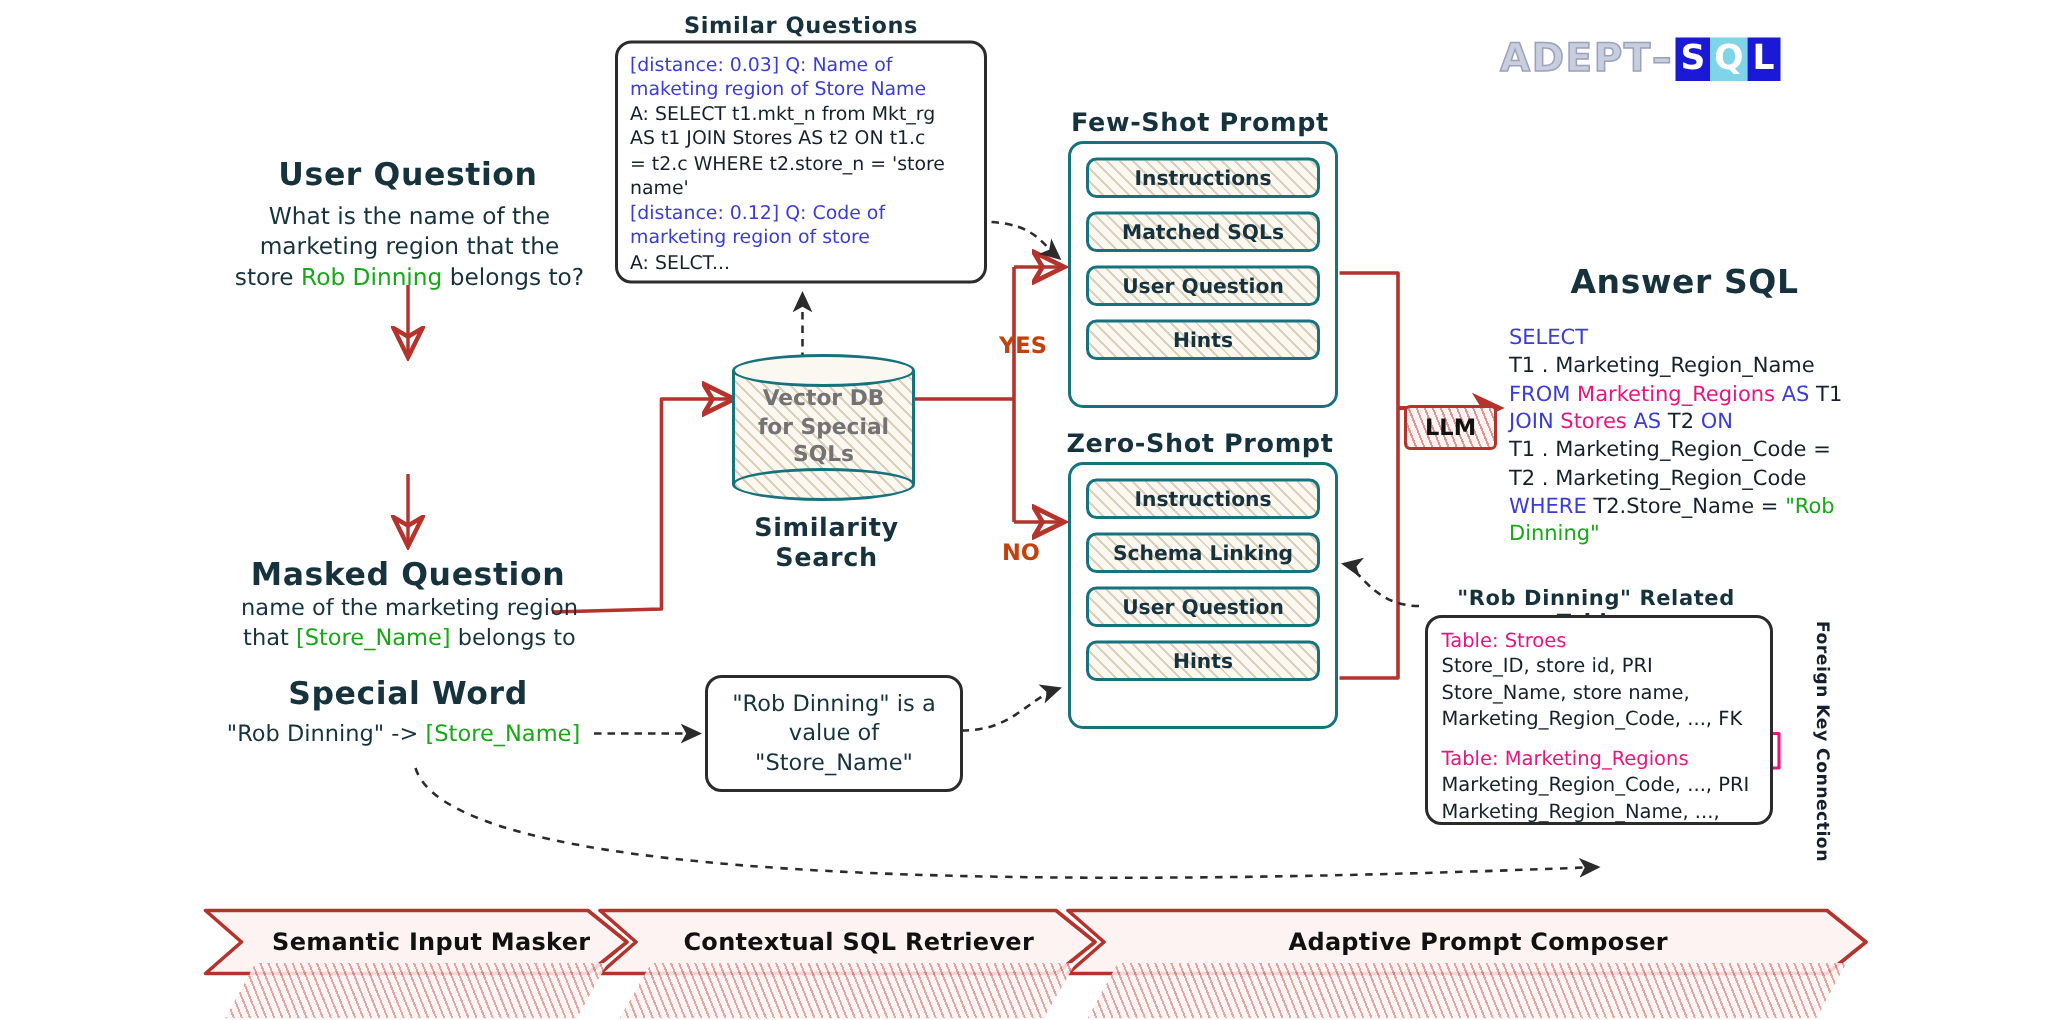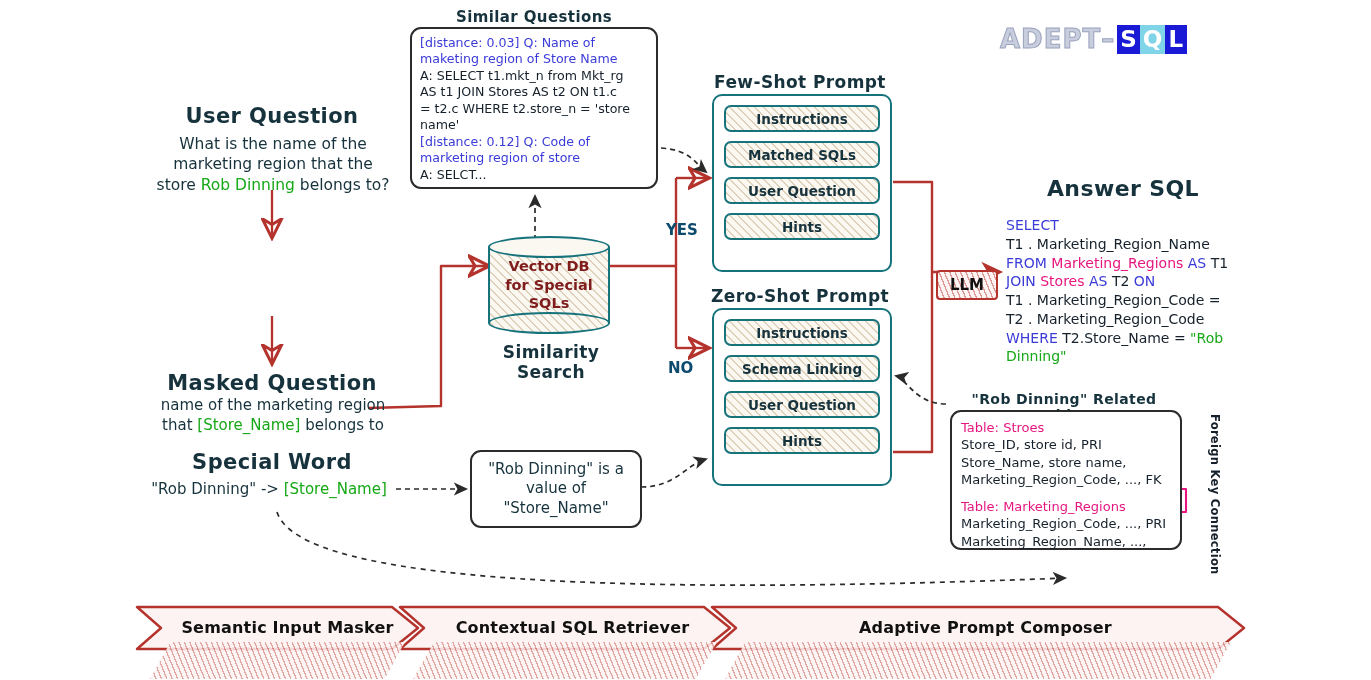--- a/index.html
+++ b/index.html
@@ -98,21 +98,21 @@
     display: flex; align-items: center; justify-content: center;
     font-family: "DejaVu Sans", sans-serif;
     font-weight: bold;
     font-size: 15px;
     color: #111;
   }
   .yn {
     font-family: "DejaVu Sans", sans-serif;
     font-weight: bold;
     font-size: 15px;
-    color: #0c4a6e;
+    color: #c2410c;
   }
 
   
   #vector-db { position: absolute; }
   .cyl-body {
     position: absolute;
     left: 0; top: 11px;
     width: 100%; height: calc(100% - 22px);
     border-left: 2.8px solid #16737c;
     border-right: 2.8px solid #16737c;
@@ -122,21 +122,21 @@
     border: 2.8px solid #16737c;
     border-radius: 50%;
   }
   .cyl-top { top: 0; background: #fbf8f2; }
   .cyl-bot { bottom: 0; }
   .cyl-label {
     position: absolute; left: 0; top: 0; width: 100%; height: 100%;
     display: flex; flex-direction: column;
     align-items: center; justify-content: center;
     font-family: "DejaVu Sans", sans-serif;
-    font-size: 14.5px; font-weight: bold; color: #7f1d1d;
+    font-size: 14.5px; font-weight: bold; color: #737373;
     line-height: 1.28; text-align: center;
   }
 
   
   #logo { display: flex; align-items: center; text-align: center; }
   .logo-adept {
     font-family: "DejaVu Sans", sans-serif;
     font-weight: bold; font-size: 26px;
     letter-spacing: 1px;
     color: #c9cede;

